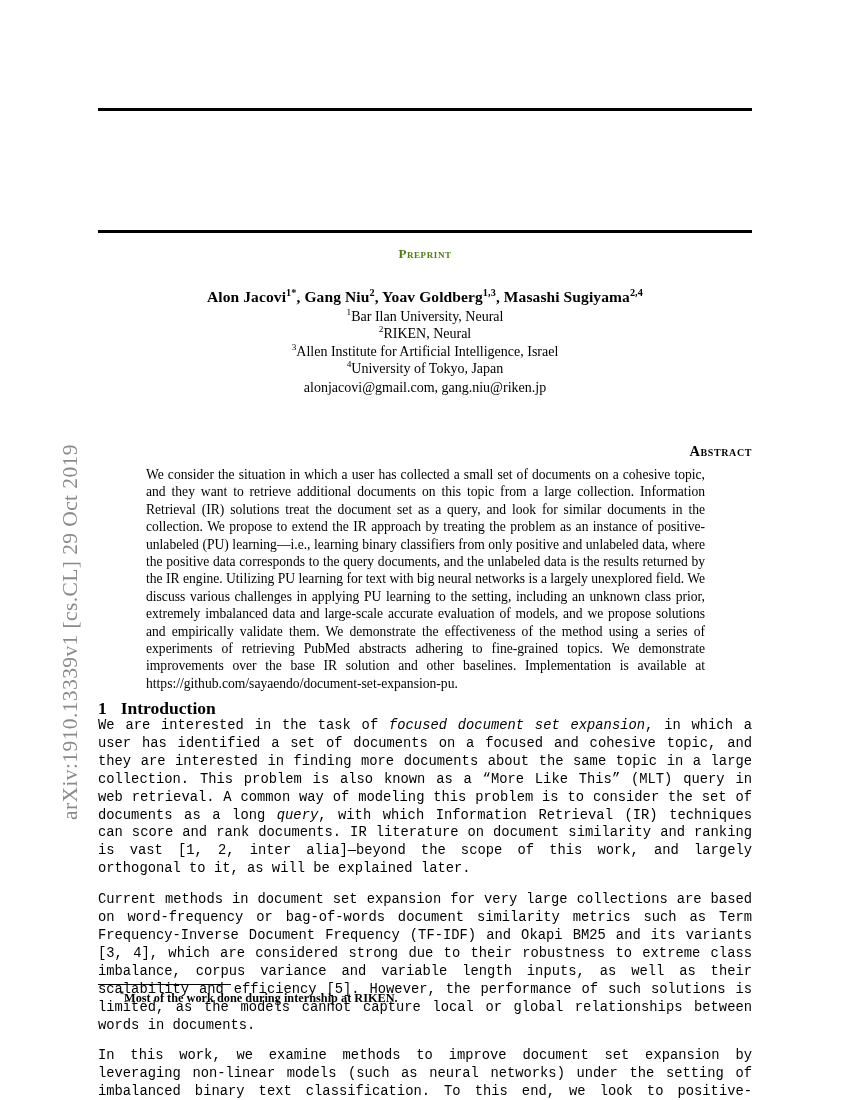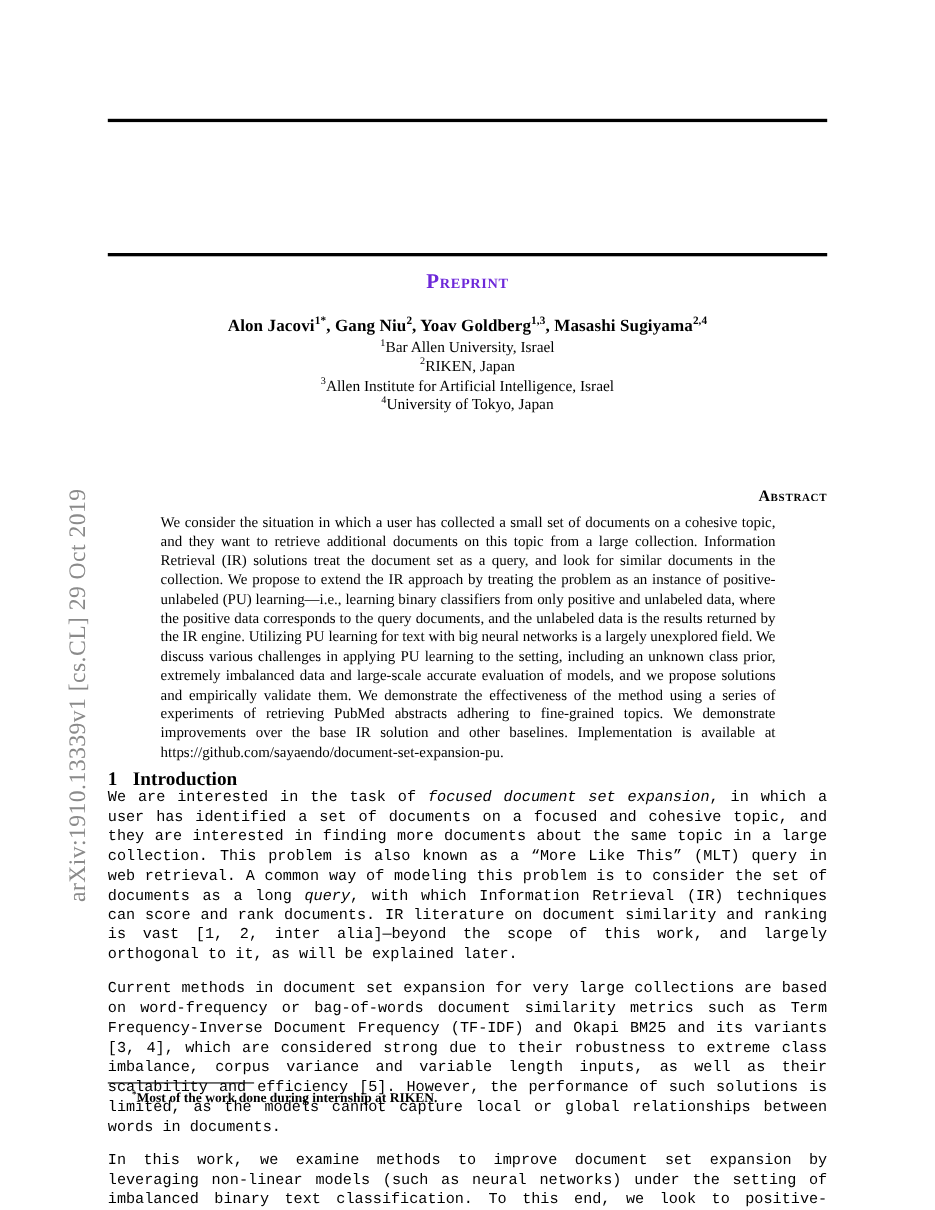--- a/index.html
+++ b/index.html
@@ -72,25 +72,25 @@
     color: #111111;
   }
 
   
   #preprint-line {
     position: absolute;
     top: 246px;
     left: 0;
     width: 654px;
     text-align: center;
-    font-size: 19px;
+    font-size: 13px;
     font-weight: bold;
     font-variant: small-caps;
     letter-spacing: 0.6px;
-    color: #6d28d9;
+    color: #4d7c0f;
   }
 
   
   #author-block {
     position: absolute;
     top: 288px;
     left: 0;
     width: 654px;
     text-align: center;
     line-height: 17.5px;
@@ -194,31 +194,32 @@
   <div class="rule" id="rule-top"></div>
 
 
   <div class="rule" id="rule-bottom"></div>
 
   <div id="preprint-line">Preprint</div>
 
   <div id="author-block">
     <div id="author-names">Alon Jacovi<sup>1</sup><sup>*</sup>, Gang Niu<sup>2</sup>, Yoav Goldberg<sup>1,3</sup>, Masashi Sugiyama<sup>2,4</sup></div>
     <div class="affiliation">
-      <sup>1</sup><span>Bar Allen University, Israel</span>
-    </div>
-    <div class="affiliation">
-      <sup>2</sup><span>RIKEN, Japan</span>
+      <sup>1</sup><span>Bar Ilan University, Neural</span>
+    </div>
+    <div class="affiliation">
+      <sup>2</sup><span>RIKEN, Neural</span>
     </div>
     <div class="affiliation">
       <sup>3</sup><span>Allen Institute for Artificial Intelligence, Israel</span>
     </div>
     <div class="affiliation">
       <sup>4</sup><span>University of Tokyo, Japan</span>
     </div>
+    <div id="emails-line">alonjacovi@gmail.com, gang.niu@riken.jp</div>
   </div>
 
   <div id="abstract-heading">Abstract</div>
   <div id="abstract-body">We consider the situation in which a user has collected a small set of documents on a cohesive topic, and they want to retrieve additional documents on this topic from a large collection. Information Retrieval (IR) solutions treat the document set as a query, and look for similar documents in the collection. We propose to extend the IR approach by treating the problem as an instance of positive-unlabeled (PU) learning—i.e., learning binary classifiers from only positive and unlabeled data, where the positive data corresponds to the query documents, and the unlabeled data is the results returned by the IR engine. Utilizing PU learning for text with big neural networks is a largely unexplored field. We discuss various challenges in applying PU learning to the setting, including an unknown class prior, extremely imbalanced data and large-scale accurate evaluation of models, and we propose solutions and empirically validate them. We demonstrate the effectiveness of the method using a series of experiments of retrieving PubMed abstracts adhering to fine-grained topics. We demonstrate improvements over the base IR solution and other baselines. Implementation is available at https://github.com/sayaendo/document-set-expansion-pu.</div>
 
   <div id="section-1-heading">
     <span class="secnum">1</span><span>Introduction</span>
   </div>
 
   <div id="body-text">

